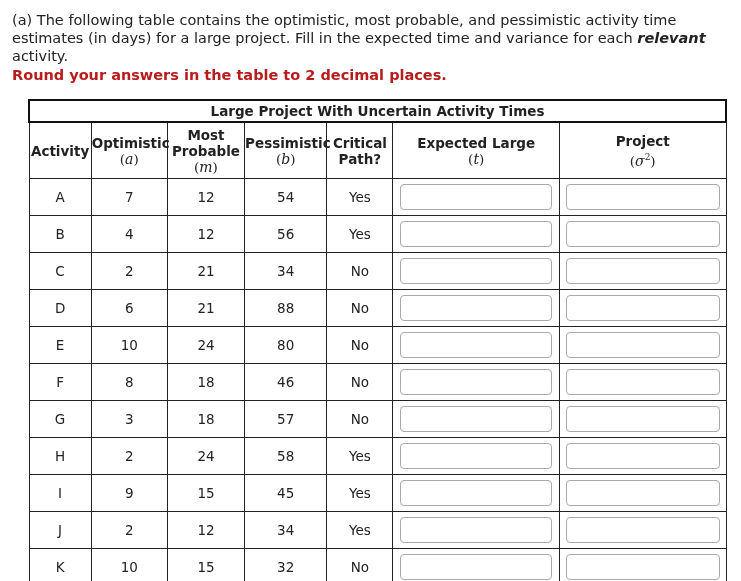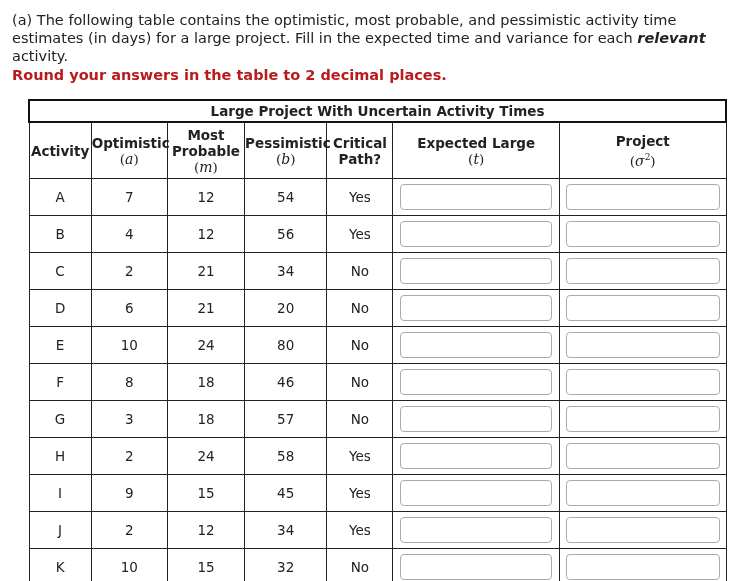--- a/index.html
+++ b/index.html
@@ -87,21 +87,21 @@
           <input class="inp" type="text" value="" style="">
         </td>
         <td>
           <input class="inp inpw" type="text" value="" style="">
         </td>
       </tr>
       <tr>
         <td>D</td>
         <td>6</td>
         <td>21</td>
-        <td>20</td>
+        <td>88</td>
         <td>No</td>
         <td>
           <input class="inp" type="text" value="" style="">
         </td>
         <td>
           <input class="inp inpw" type="text" value="" style="">
         </td>
       </tr>
       <tr>
         <td>E</td>

